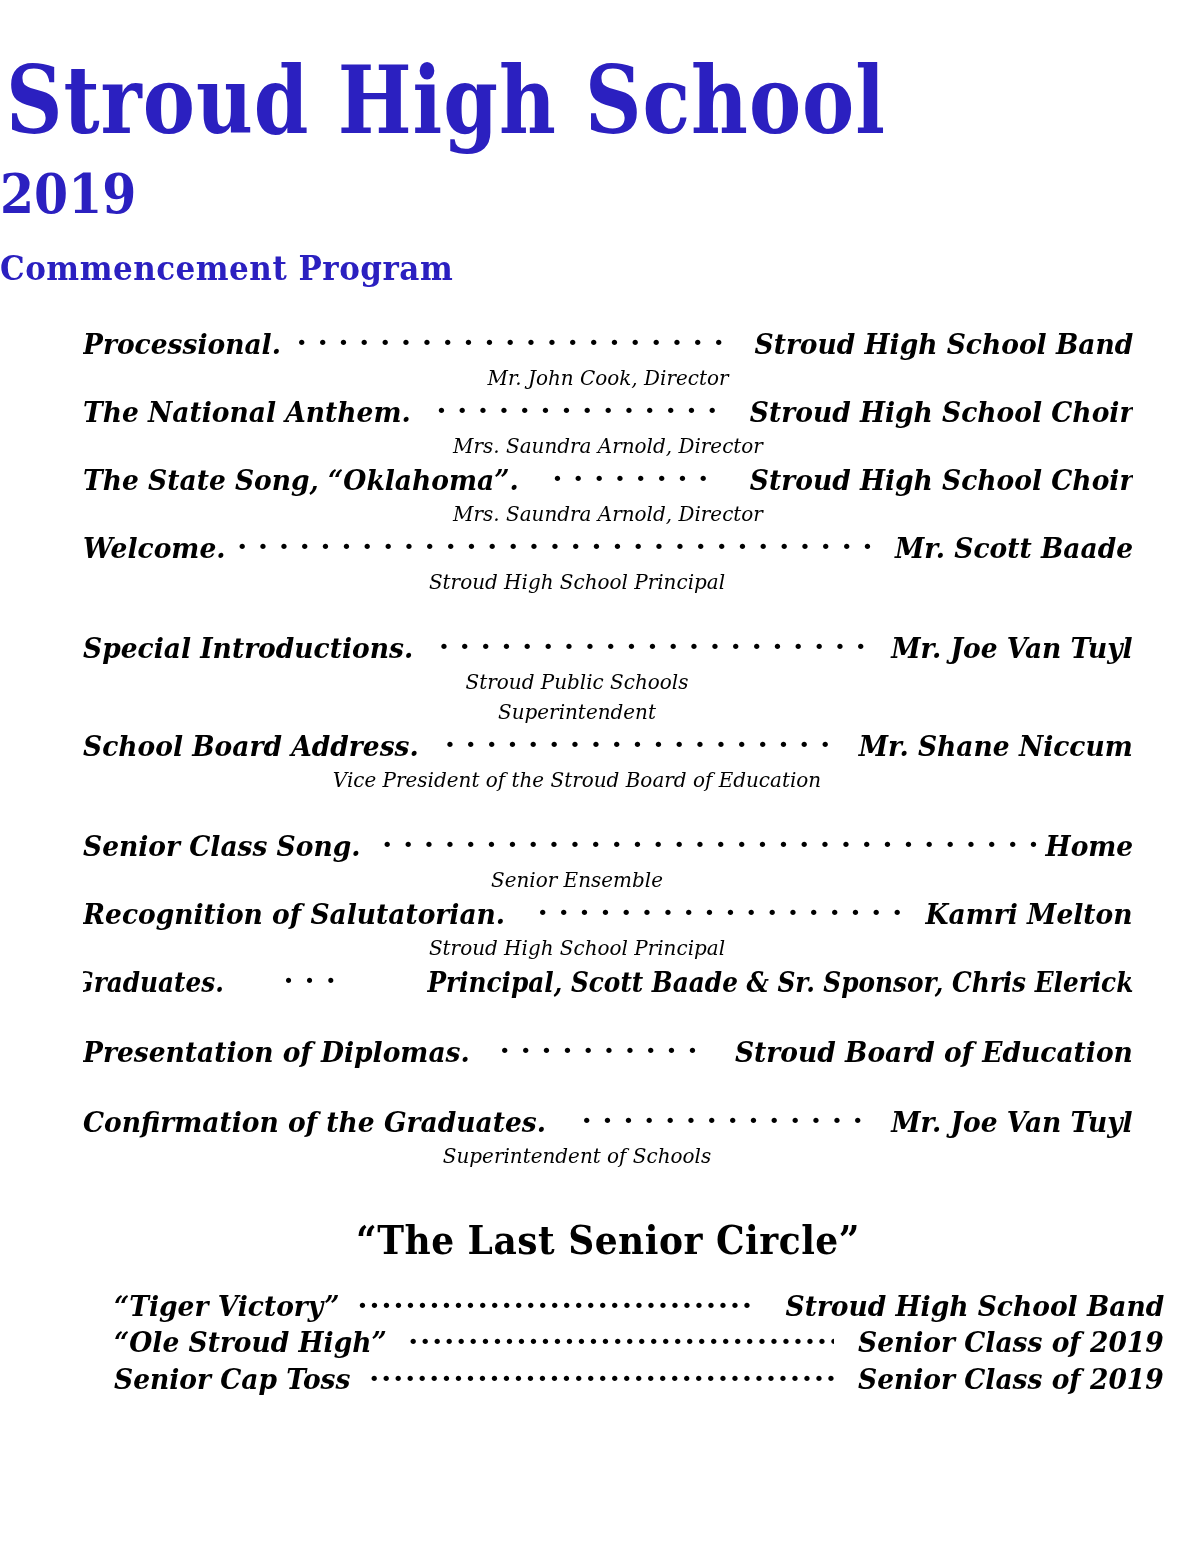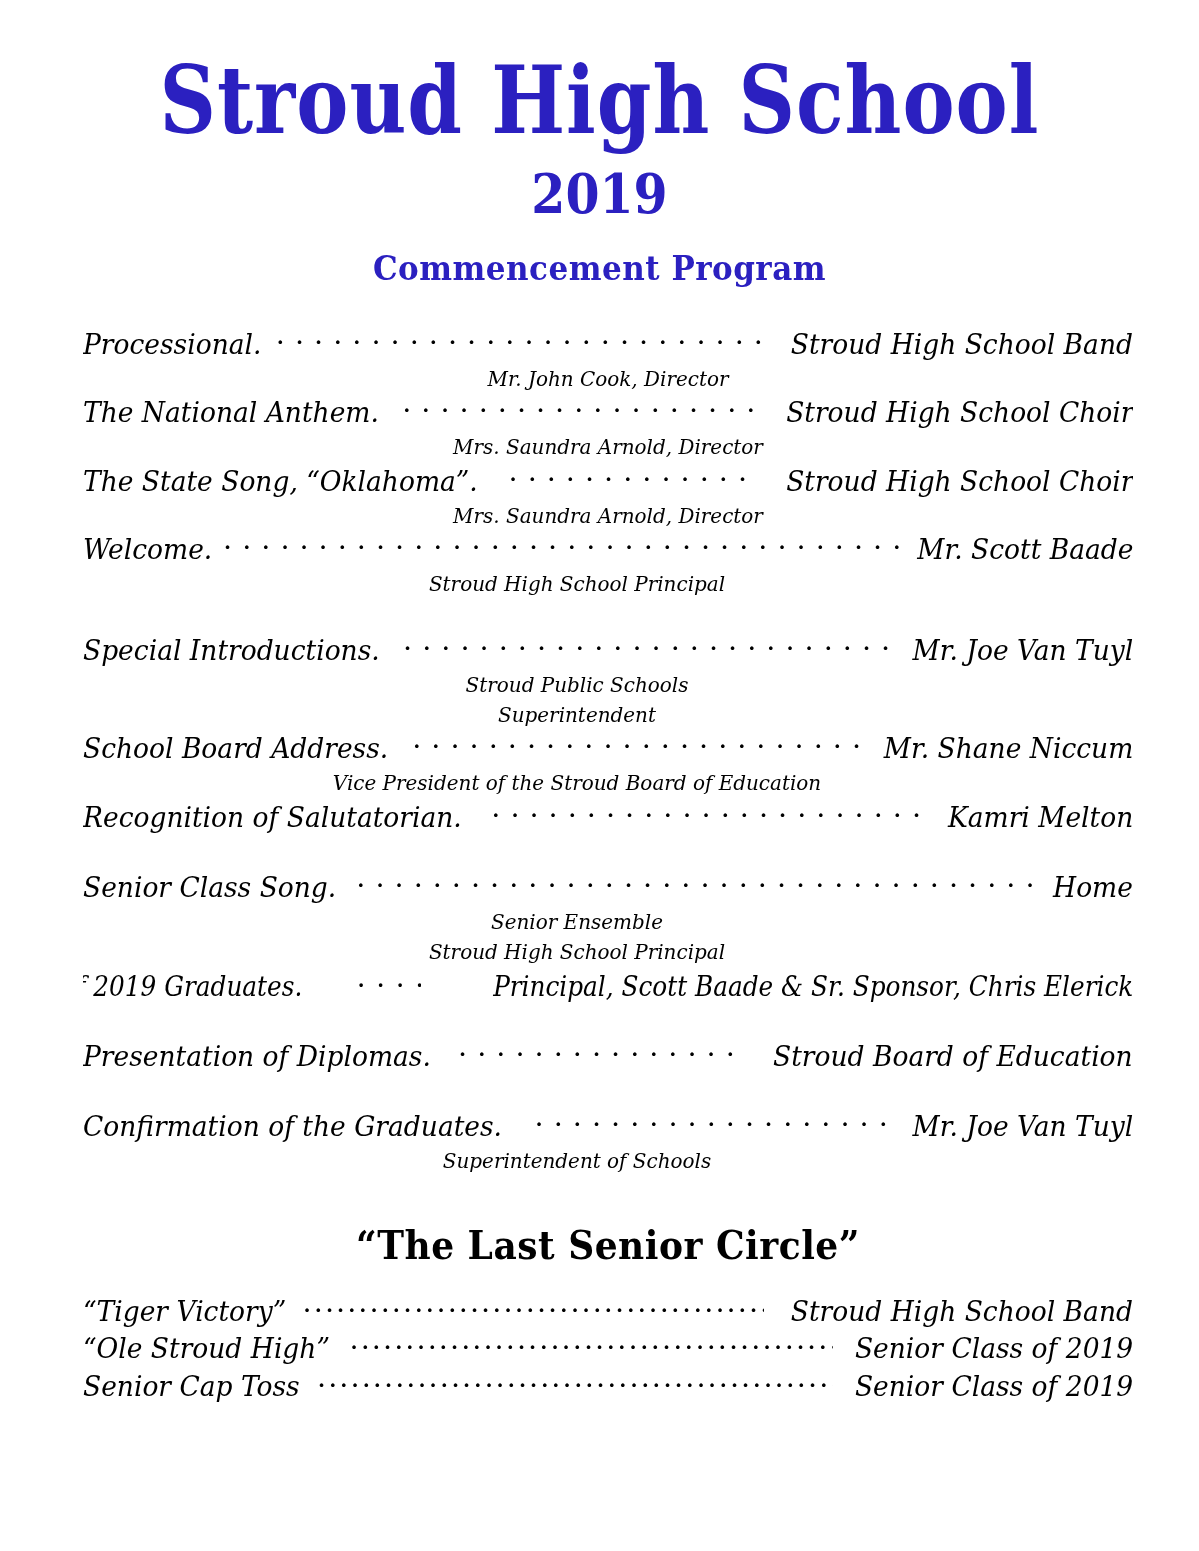--- a/index.html
+++ b/index.html
@@ -14,21 +14,20 @@
     width: 1199px;
     height: 1551px;
     background: #ffffff;
     margin: 0 auto;
     overflow: hidden;
     box-sizing: border-box;
   }
 
   
   .header {
-    text-align: center;
     padding-top: 54px;
   }
 
   .school-title {
     font-family: "DejaVu Serif", "Liberation Serif", serif;
     font-weight: 700;
     font-size: 79px;
     line-height: 1.0;
     letter-spacing: 1px;
     color: #2b20c0;
@@ -82,20 +81,21 @@
     display: flex;
     align-items: baseline;
     width: 100%;
     font-family: "DejaVu Serif", "Liberation Serif", serif;
     font-style: italic;
     font-size: 28.5px;
     line-height: 38px;
     color: #000000;
     white-space: nowrap;
     overflow: hidden;
+    font-weight: bold;
   }
 
   .entry-title {
     flex: 0 0 auto;
     transform: scaleX(0.93);
     transform-origin: left center;
   }
 
   .entry-leader {
     flex: 1 1 auto;
@@ -185,20 +185,21 @@
     margin: 0;
     padding-top: 46px;
     padding-bottom: 34px;
     letter-spacing: 0.5px;
     transform: scaleY(1.08);
     transform-origin: center top;
   }
 
   .closing-list .entry-line {
     line-height: 36px;
+    margin-left: 31px;
   }
 </style>
 </head>
 <body>
 
 <div class="page">
 
   <div class="header">
     <h1 class="school-title">Stroud High School</h1>
     <div class="school-year">2019</div>
@@ -255,35 +256,35 @@
 
     <div class="entry">
       <div class="entry-line">
         <span class="entry-title">School Board Address.</span>
         <span class="entry-leader"></span>
         <span class="entry-person">Mr. Shane Niccum</span>
       </div>
       <div class="entry-sub shift-left">Vice President of the Stroud Board of Education</div>
     </div>
 
+    <div class="entry gap-before">
+      <div class="entry-line">
+        <span class="entry-title">Senior Class Song.</span>
+        <span class="entry-leader"></span>
+        <span class="entry-person">Home</span>
+      </div>
+      <div class="entry-sub shift-left">Senior Ensemble</div>
+    </div>
+
     <div class="entry">
       <div class="entry-line">
         <span class="entry-title">Recognition of Salutatorian.</span>
         <span class="entry-leader"></span>
         <span class="entry-person">Kamri Melton</span>
       </div>
-    </div>
-
-    <div class="entry gap-before">
-      <div class="entry-line">
-        <span class="entry-title">Senior Class Song.</span>
-        <span class="entry-leader"></span>
-        <span class="entry-person">Home</span>
-      </div>
-      <div class="entry-sub shift-left">Senior Ensemble</div>
     </div>
 
 
     <div class="entry">
       <div class="entry-sub shift-left">Stroud High School Principal</div>
     </div>
 
     <div class="entry">
       <div class="entry-line condensed short-leader">
         <span class="entry-title">Recommendations of 2019 Graduates.</span>

